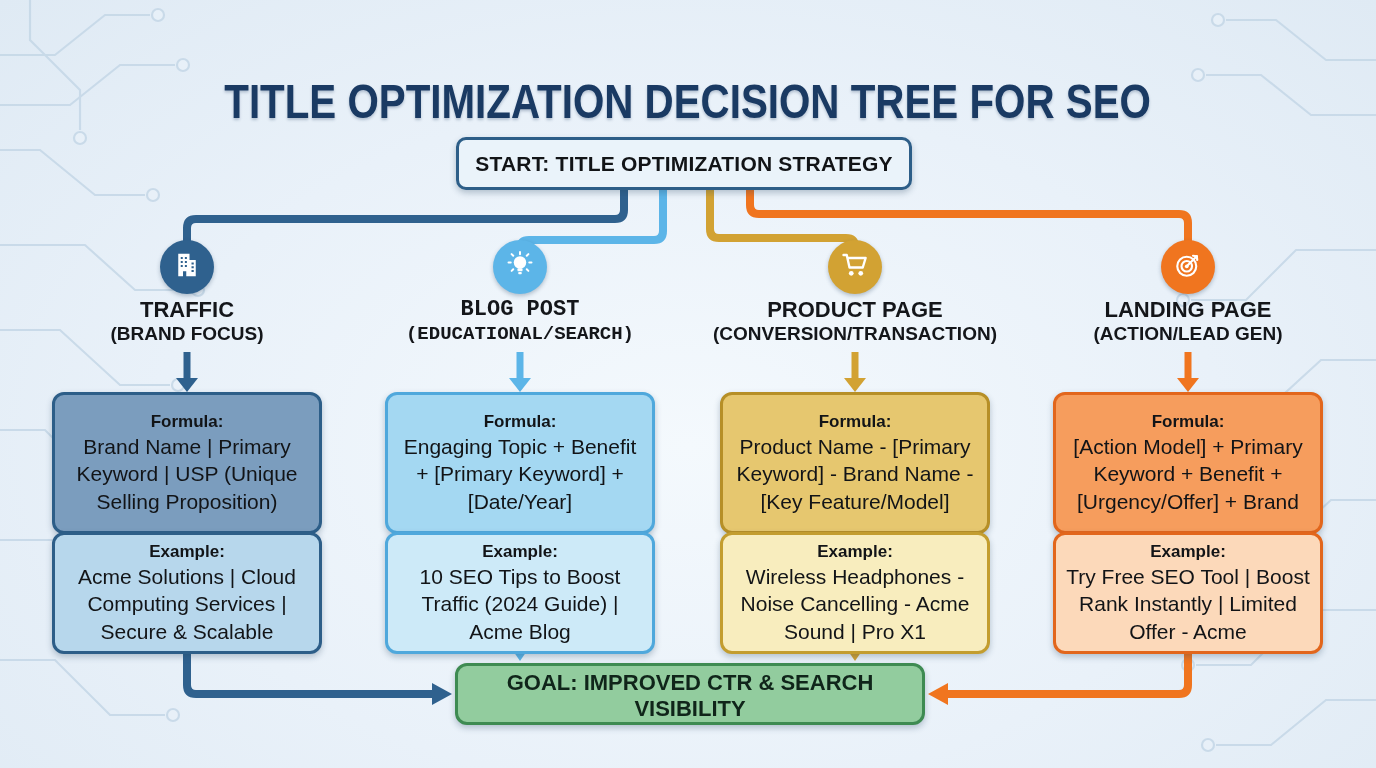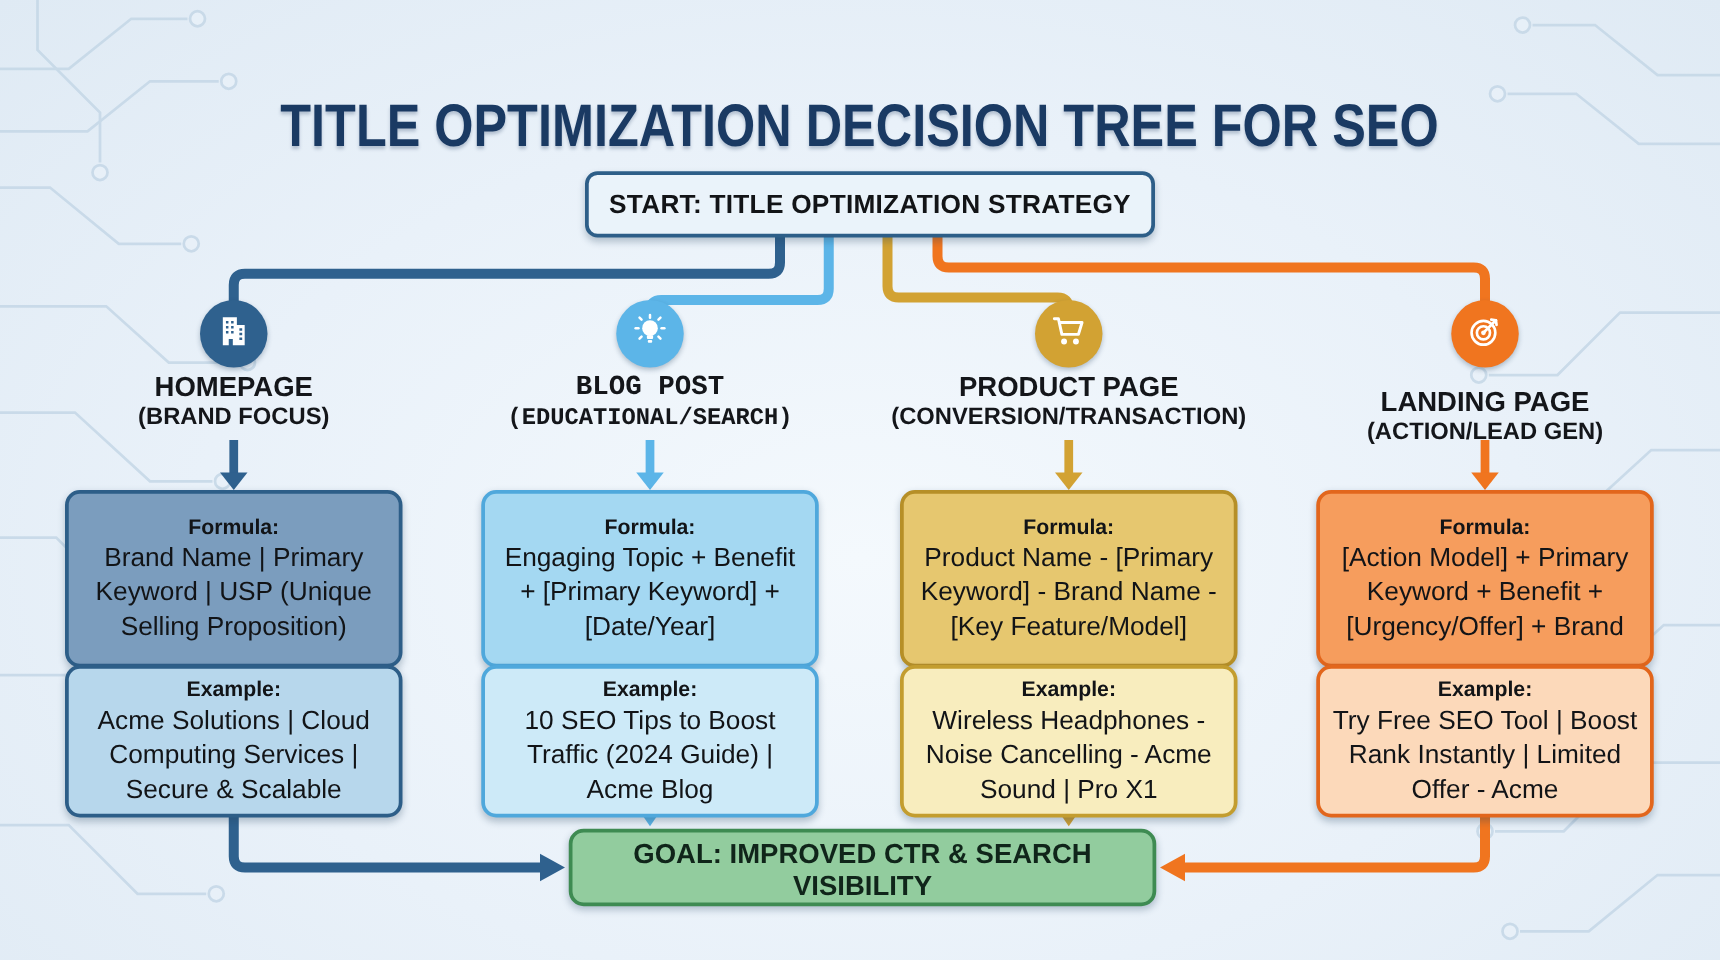--- a/index.html
+++ b/index.html
@@ -18,41 +18,41 @@
   }
   .page-title .squeeze{display:inline-block;transform:scaleX(.84);transform-origin:center;white-space:nowrap;}
   .connectors{position:absolute;left:0;top:0;}
   .node{
     position:absolute;box-sizing:border-box;border-style:solid;border-width:3px;
     display:flex;flex-direction:column;align-items:center;justify-content:center;
     text-align:center;color:#121417;
     box-shadow:0 3px 6px rgba(30,60,90,.28);
   }
   .start-box{
-    left:468px;top:137px;width:456px;height:53px;border-radius:10px;
+    left:456px;top:137px;width:456px;height:53px;border-radius:10px;
     font-size:21px;font-weight:700;letter-spacing:.2px;
   }
   .goal-box{
     left:455px;top:663px;width:470px;height:62px;border-radius:12px;
     font-size:22px;font-weight:700;color:#10251a;
   }
   .icon-circle{
     position:absolute;width:54px;height:54px;border-radius:50%;top:240px;
     display:flex;align-items:center;justify-content:center;
     box-shadow:0 2px 4px rgba(30,60,90,.3);
   }
   .branch-label{position:absolute;top:297px;width:340px;text-align:center;color:#14161a;line-height:1.18;}
   .branch-label .bname{font-size:22px;font-weight:700;}
   .branch-label .bsub{font-size:19px;font-weight:700;}
   .formula-box{top:392px;width:270px;min-height:106px;border-radius:12px;padding:16px 10px;}
   .example-box{top:532px;width:270px;min-height:93px;border-radius:12px;padding:6px 10px;}
   .node .heading{font-size:17px;font-weight:700;line-height:1.3;}
   .node .body{font-size:21px;font-weight:400;line-height:1.3;}
   .c1{left:52px;}  .c2{left:385px;} .c3{left:720px;} .c4{left:1053px;}
-  .l1{left:17px;}  .l2{left:350px;font-family:Liberation Mono, monospace;} .l3{left:685px;} .l4{left:1018px;margin-top:12px;}
+  .l1{left:17px;}  .l2{left:350px;font-family:Liberation Mono, monospace;} .l3{left:685px;} .l4{left:1018px;}
   .i1{left:160px;} .i2{left:493px;} .i3{left:828px;} .i4{left:1161px;}
 </style>
 </head>
 <body>
 
 <div class="canvas">
 
   <svg class="circuit left" width="300" height="768" viewBox="0 0 300 768">
     <g fill="none" stroke="#c3d6e6" stroke-width="2.2">
       <path d="M0 55 H55 L105 15 H150"></path>
@@ -184,21 +184,21 @@
           <g stroke="#fff" stroke-width="1.7" stroke-linecap="round">
             <line x1="11" y1="13" x2="19" y2="5"></line>
             <line x1="19" y1="5" x2="19.4" y2="8"></line>
             <line x1="19" y1="5" x2="16" y2="4.6"></line>
           </g>
         </svg>
     </span>
   </div>
 
   <div class="branch-label l1">
-    <div class="bname">HOMEPAGE</div>
+    <div class="bname">TRAFFIC</div>
     <div class="bsub">(BRAND FOCUS)</div>
   </div>
   <div class="branch-label l2">
     <div class="bname">BLOG POST</div>
     <div class="bsub">(EDUCATIONAL/SEARCH)</div>
   </div>
   <div class="branch-label l3">
     <div class="bname">PRODUCT PAGE</div>
     <div class="bsub">(CONVERSION/TRANSACTION)</div>
   </div>

